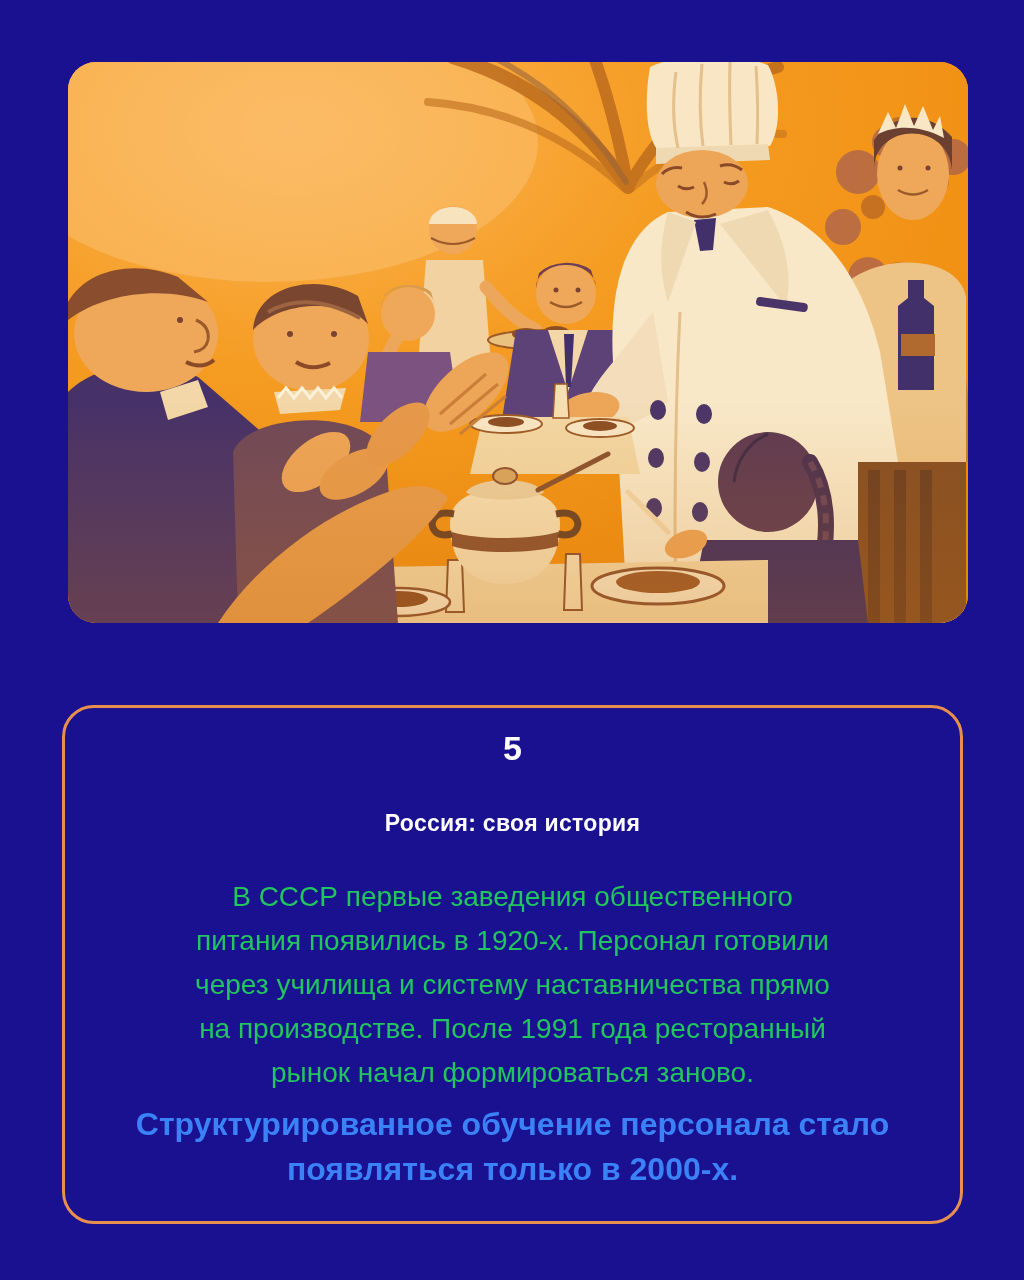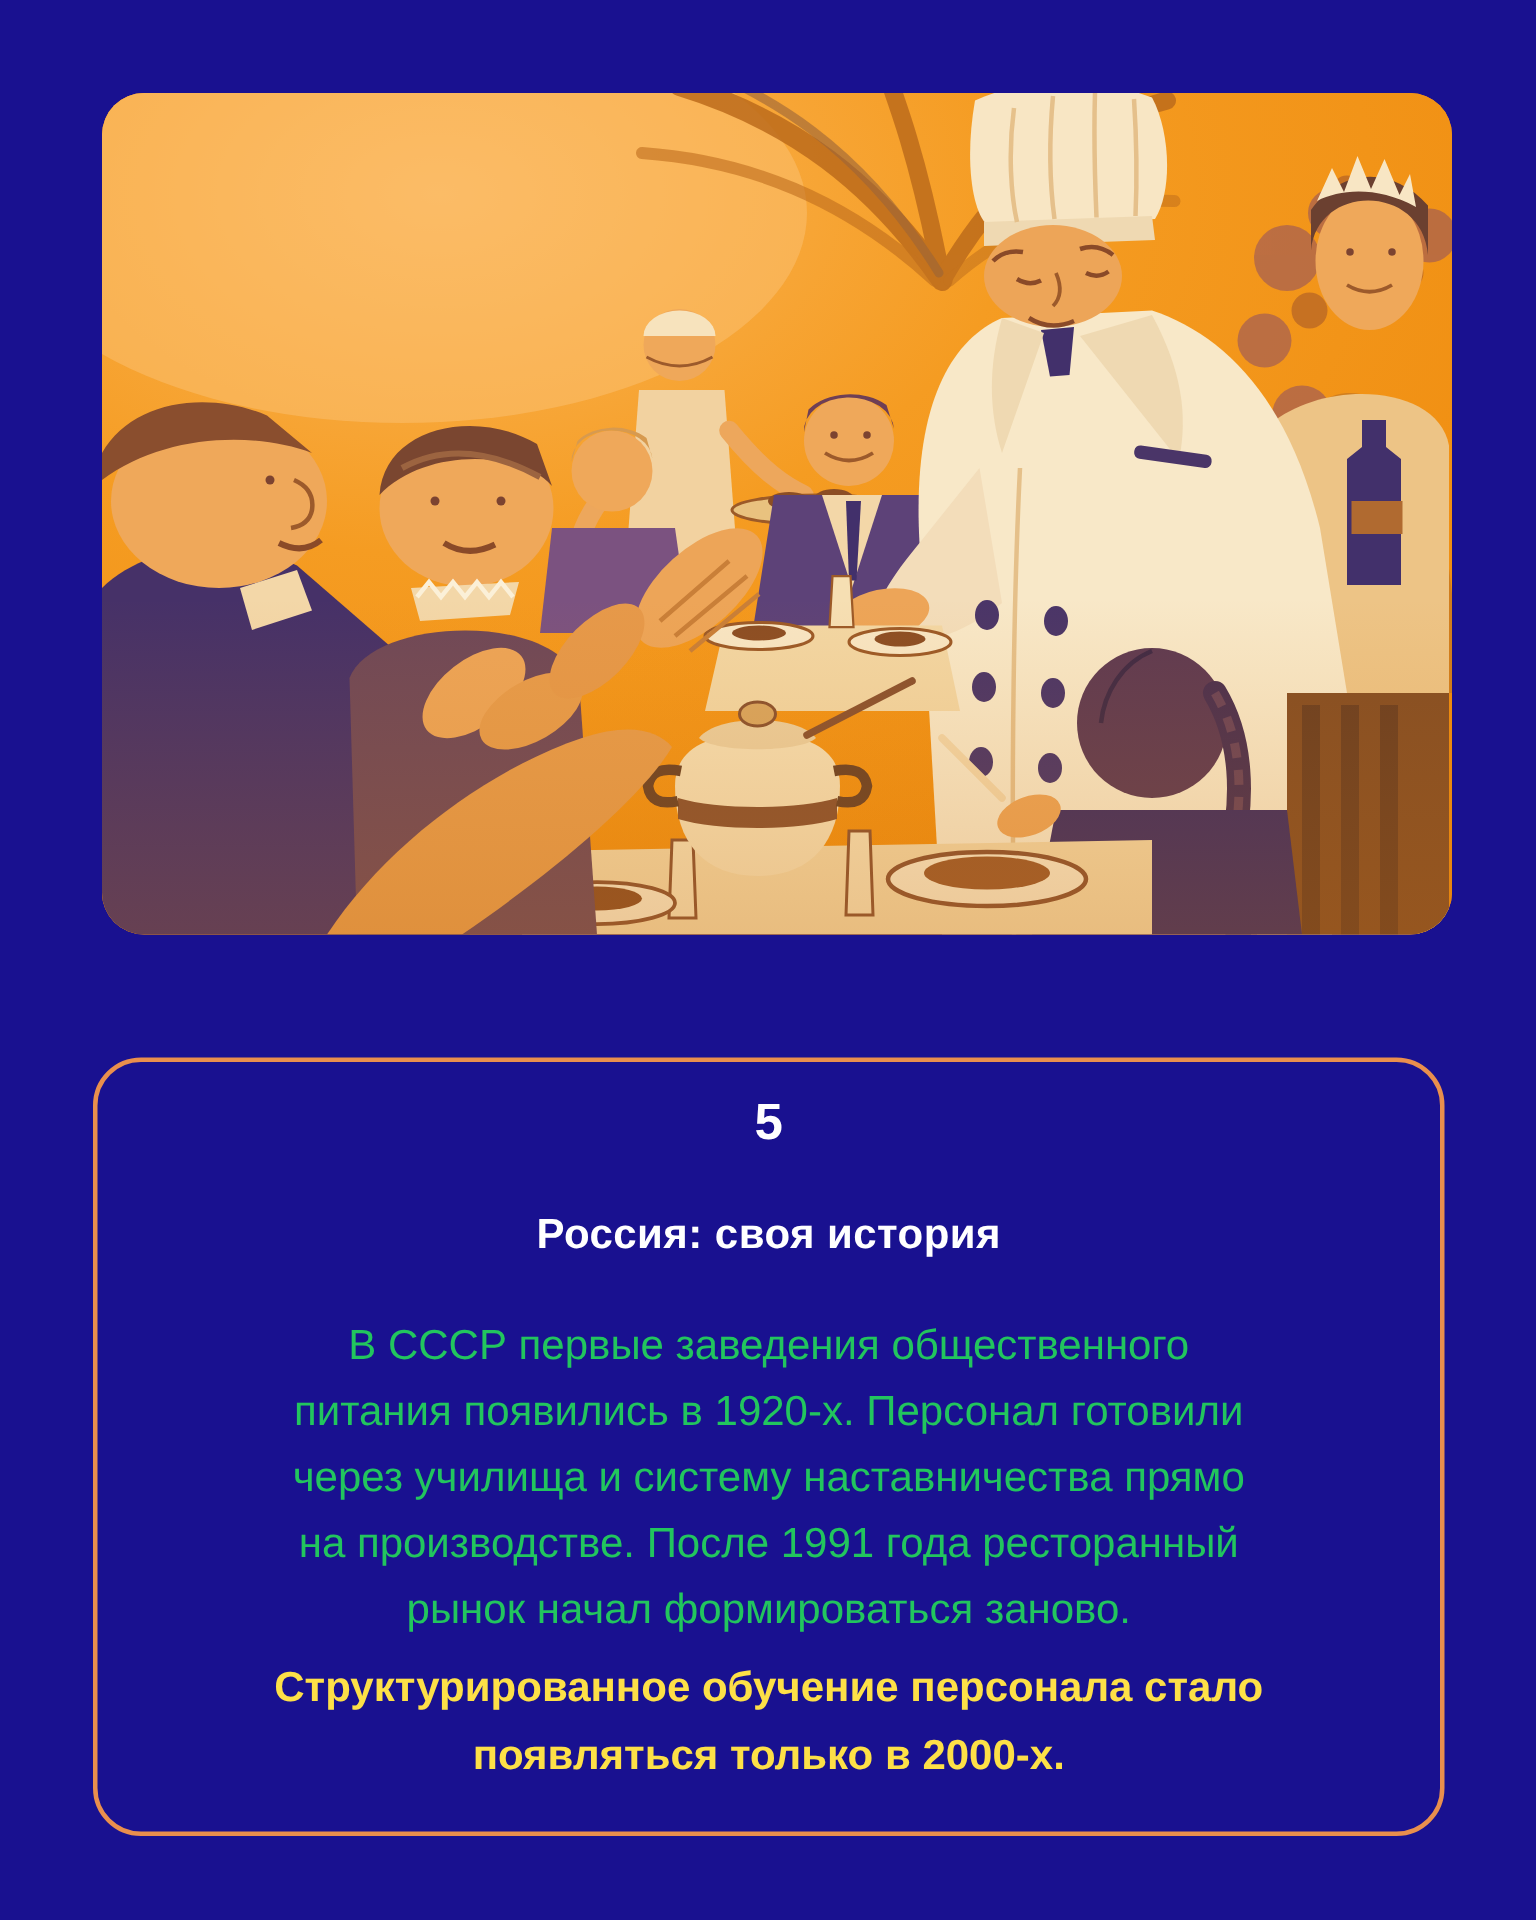--- a/index.html
+++ b/index.html
@@ -34,21 +34,21 @@
   }
   .card .body{
     margin:34px auto 0;
     width:810px;
     font-size:28px;line-height:44px;font-weight:400;color:#22c55e;
     white-space:pre-line;
   }
   .card .highlight{
     margin:7px auto 0;
     width:820px;
-    font-size:28px;line-height:45px;font-weight:bold;color:#fde047;
+    font-size:32px;line-height:45px;font-weight:bold;color:#3b82f6;
     white-space:pre-line;
   }
 </style>
 </head>
 <body>
 
 <figure class="hero" style="margin:0">
   <svg viewBox="0 0 900 561" preserveAspectRatio="xMidYMid slice">
     <defs>
       <radialGradient id="gbg" cx="25%" cy="12%" r="95%">
@@ -237,21 +237,21 @@
       <path d="M372,352 l46,-40 M382,362 l48,-40 M392,372 l46,-38" stroke="#c97f38" stroke-width="3"></path>
       <ellipse cx="330" cy="372" rx="40" ry="20" fill="#e6994a" transform="rotate(-45 330 372)"></ellipse>
     </g>
 
     <rect width="900" height="561" fill="url(#gvig)"></rect>
   </svg>
 </figure>
 
 <section class="card">
   <div class="number">5</div>
-  <h1 class="title" style="margin:37px 0 12px;font-size:28px;">Россия: своя история</h1>
+  <h1 class="title" style="margin:37px 0 12px;font-size:23px;">Россия: своя история</h1>
   <p class="body">В СССР первые заведения общественного
 питания появились в 1920-х. Персонал готовили
 через училища и систему наставничества прямо
 на производстве. После 1991 года ресторанный
 рынок начал формироваться заново.</p>
   <p class="highlight">Структурированное обучение персонала стало
 появляться только в 2000-х.</p>
 </section>
 
 </body></html>

